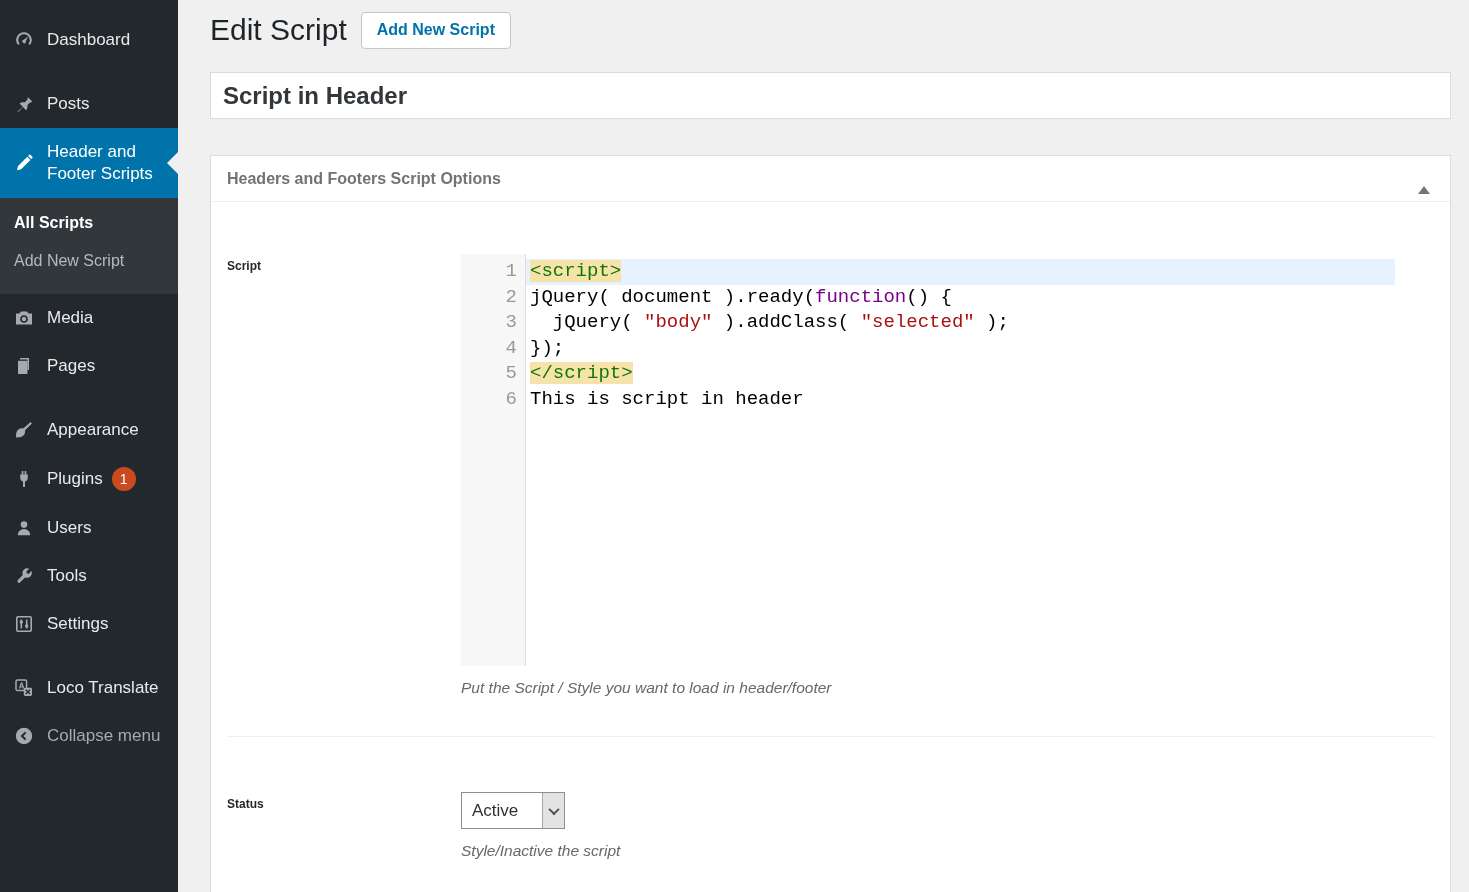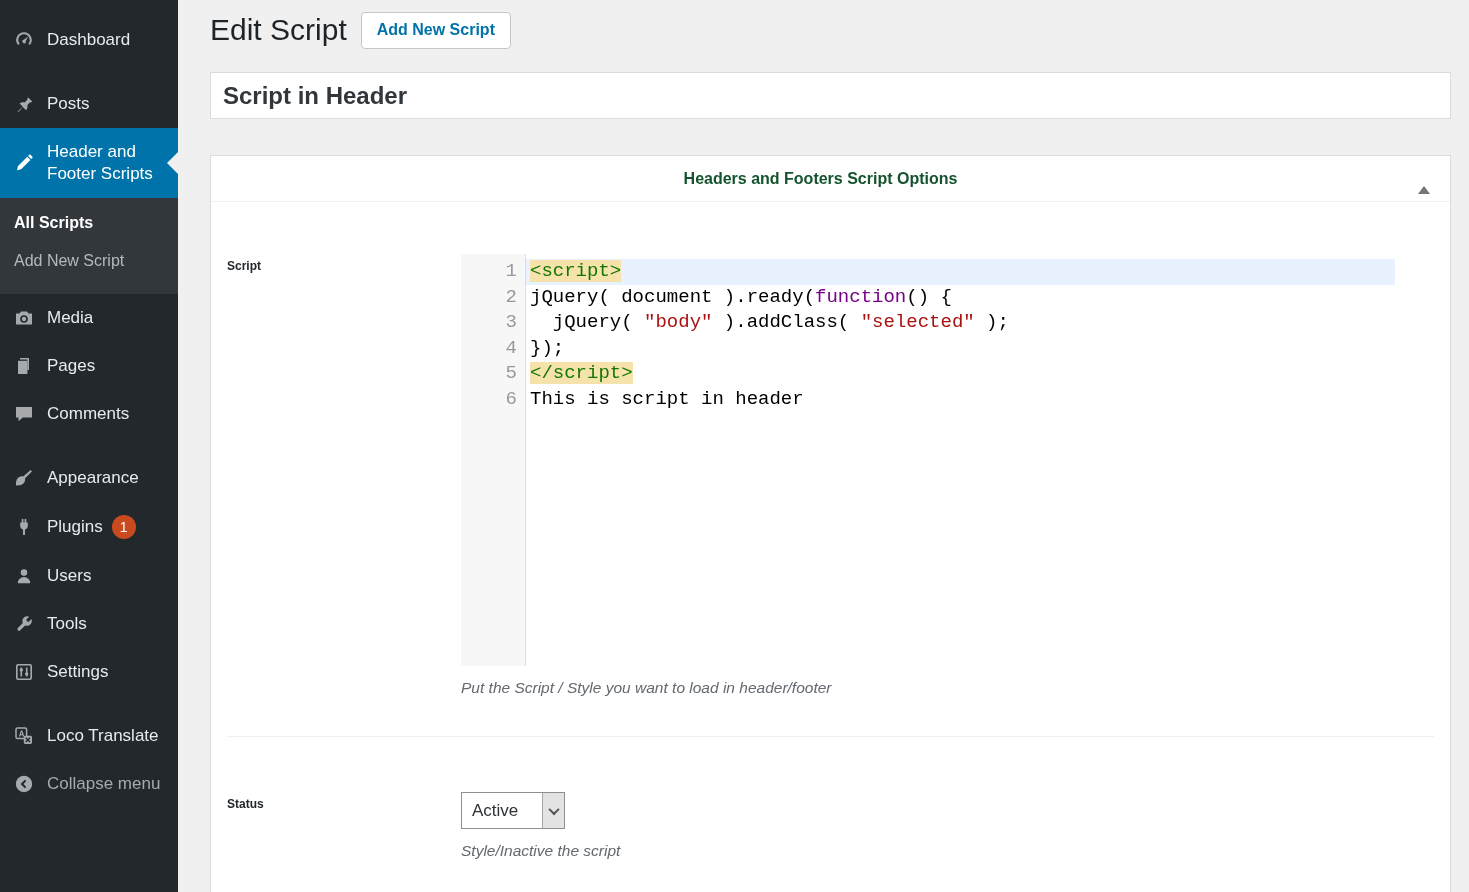--- a/index.html
+++ b/index.html
@@ -51,21 +51,21 @@
     font-size:24px; color:#32373c; padding:0 12px; outline:none;font-weight:bold;
   }
   .metabox {
     margin-top:36px; background:#fff; border:1px solid #dcdcde;
     box-shadow:0 1px 1px rgba(0,0,0,.04); min-height:760px;
   }
   .metabox-header {
     height:46px; display:flex; align-items:center; padding:0 16px;
     border-bottom:1px solid #f0f0f1; cursor:pointer;
   }
-  .metabox-title { flex:1; font-size:16px; font-weight:700; color:#14532d; margin:0;text-align:center; }
+  .metabox-title { flex:1; font-size:16px; font-weight:700; color:#737373; margin:0; }
   .toggle-btn { background:none; border:none; padding:4px; cursor:pointer; }
   .tri { width:0; height:0; border-left:6px solid transparent; border-right:6px solid transparent; border-bottom:8px solid #72777c; }
   .metabox-body { padding:0 16px; }
   .field-row { display:flex; }
   .row-script { padding-top:52px; }
   .row-status { padding-top:55px; }
   .field-label { width:234px; flex:none; font-size:12px; font-weight:700; color:#23282d; padding-top:5px; }
   .field-control { flex:1; }
   
   .editor {
@@ -143,28 +143,20 @@
         <span class="lbl">Media</span>
       </div>
       <div class="mi">
         <span class="ico">
           <svg viewBox="0 0 20 20" fill="currentColor">
             <path d="M6 2h9v12h-1.6V3.6H6V2z"></path>
             <rect x="4" y="4.8" width="9.4" height="13.2"></rect>
           </svg>
         </span>
         <span class="lbl">Pages</span>
-      </div>
-      <div class="mi">
-        <span class="ico">
-          <svg viewBox="0 0 20 20" fill="currentColor">
-            <path d="M2 3h16v10.5h-9.2L4.5 17.3v-3.8H2V3z"></path>
-          </svg>
-        </span>
-        <span class="lbl">Comments</span>
       </div>
       <div class="sep"></div>
       <div class="mi">
         <span class="ico">
           <svg viewBox="0 0 20 20" fill="currentColor">
             <path d="M17.9 3.4L16.6 2 9.2 8.4c-1.9-.3-3.9.3-5.3 1.7-2 2-1.9 4.6-1.9 7.4 2.8 0 5.4.1 7.4-1.9 1.4-1.4 2-3.4 1.7-5.3l6.8-6.9z"></path>
           </svg>
         </span>
         <span class="lbl">Appearance</span>
       </div>

